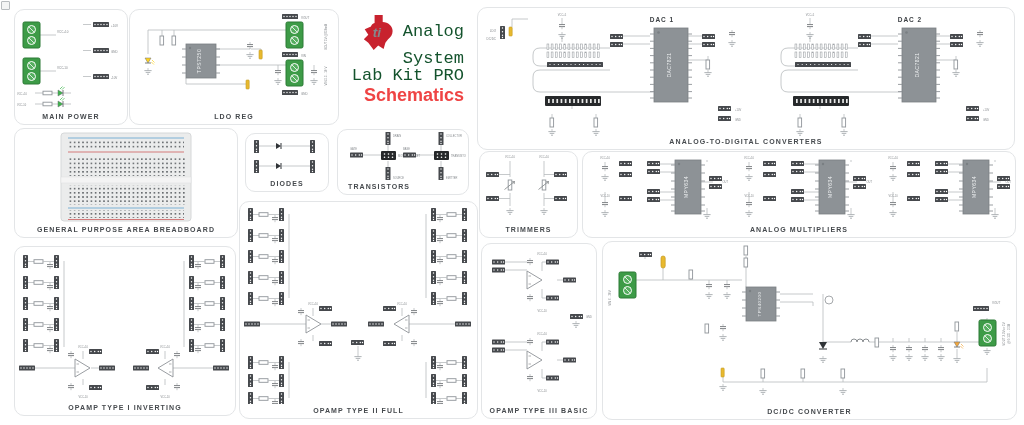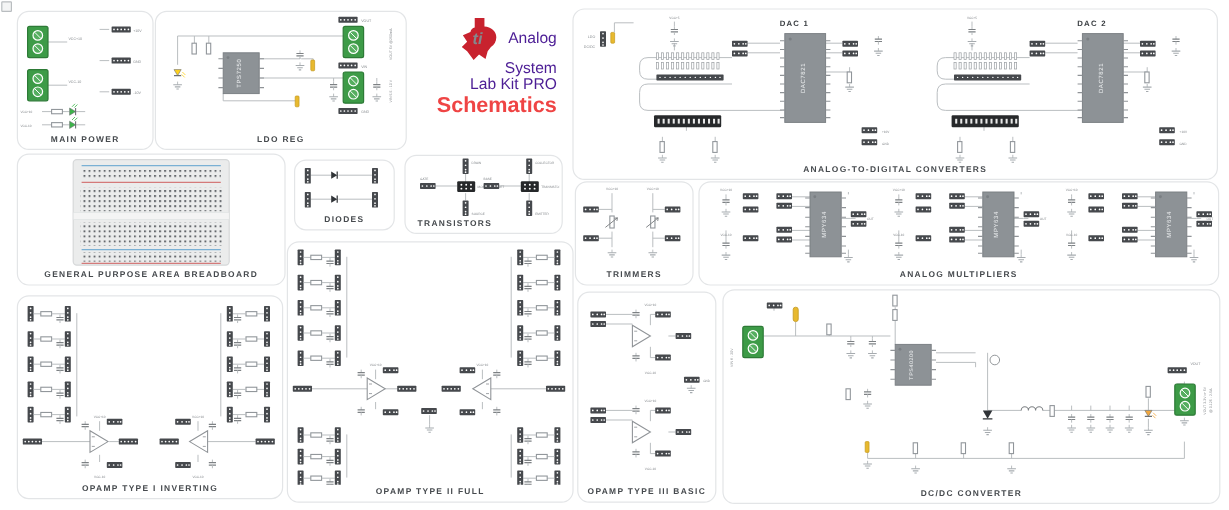--- a/index.html
+++ b/index.html
@@ -23,21 +23,21 @@
   svg{display:block;}
   svg text{font-family:"Liberation Sans",sans-serif;fill:#84888c;}
   .w{stroke:#b7bbbe;stroke-width:0.8;fill:none;}
   .lbl{font-size:3px;}
   .lbl2{font-size:2.6px;}
   .ictext{fill:#eef0f1;font-size:5px;letter-spacing:0.5px;}
   .subttl{font-size:6.5px;font-weight:bold;letter-spacing:1px;fill:#3c4044;}
   .logo-block{position:absolute;left:340px;top:14px;width:124px;height:104px;
     display:flex;flex-direction:column;align-items:flex-end;}
   .logo-row{display:flex;align-items:center;gap:5px;}
-  .gline{font-size:13px;color:#4c1d95;line-height:1.02;letter-spacing:0px;}
+  .gline{font-size:17px;color:#14532d;line-height:1.02;letter-spacing:0px;font-family:Liberation Mono, monospace;}
   .redline{font-size:18px;font-weight:bold;color:#ef4444;line-height:1.15;}
 </style>
 </head>
 <body>
 
 <svg width="0" height="0" style="position:absolute" aria-hidden="true">
   <defs>
     <g id="hdrh5">
         <rect width="16" height="5" rx="0.6" fill="#46494d"></rect>
       <circle cx="2" cy="2.5" r="0.7" fill="#fff"></circle>

